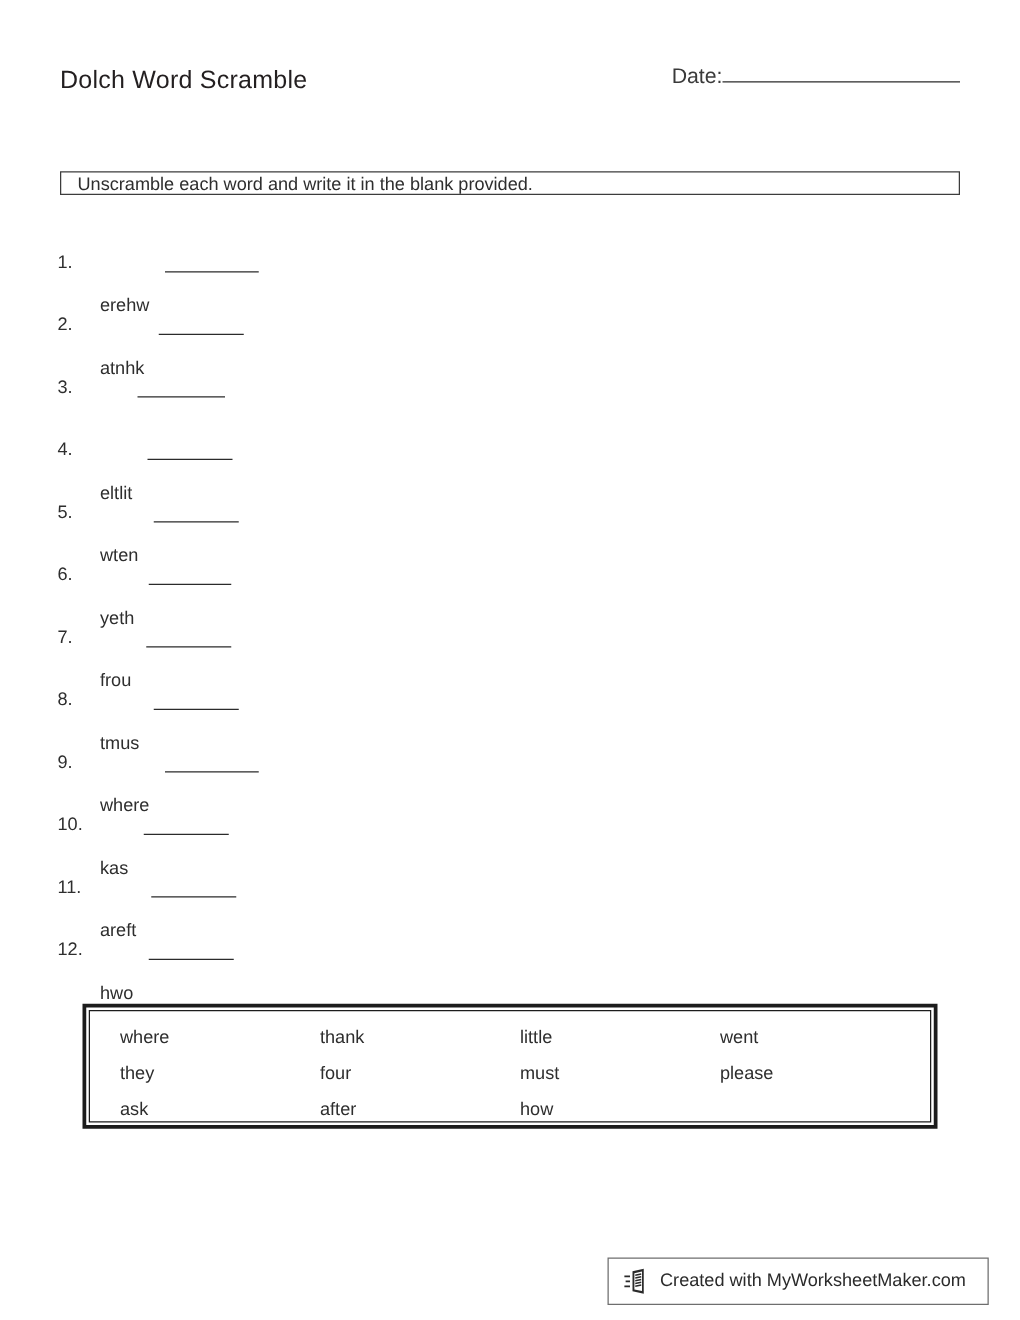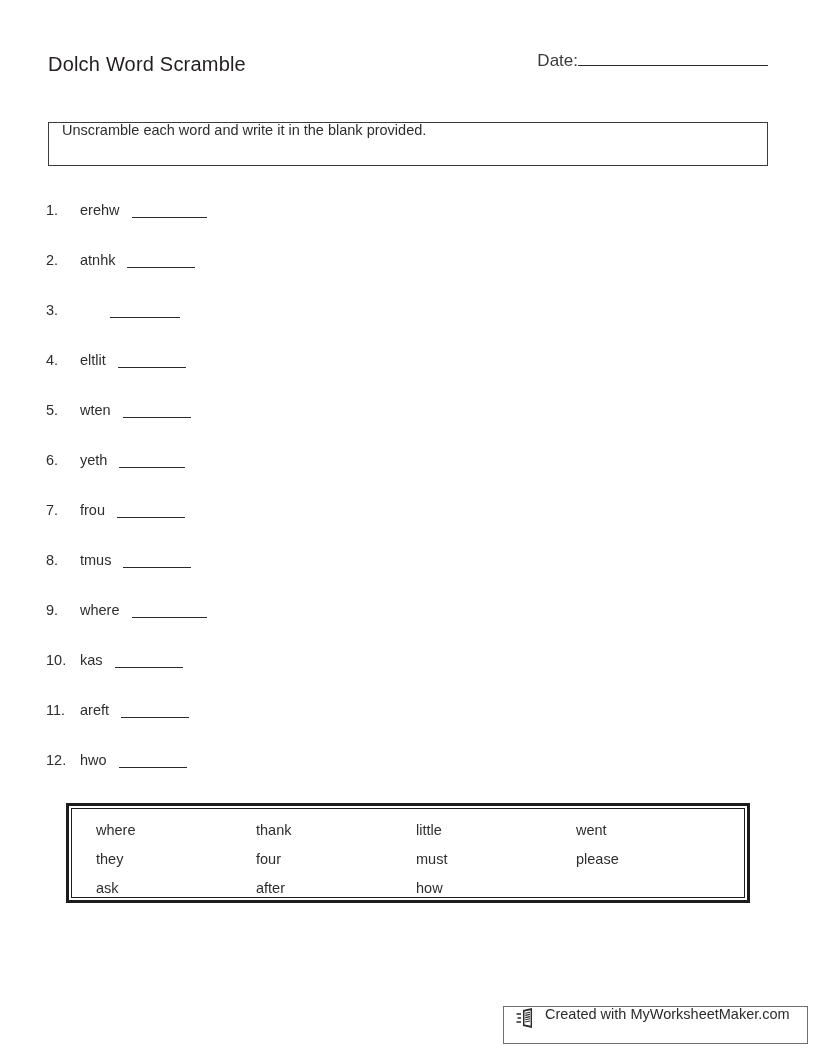--- a/index.html
+++ b/index.html
@@ -57,27 +57,27 @@
     display: inline-block;
     width: 190px;
     border-bottom: 1.4px solid #2b2b2b;
     height: 15px;
   }
 
   
   .instruction-box {
     position: absolute;
     left: 48px;
-    top: 122px;
+    top: 137px;
     width: 720px;
-    height: 44px;
+    height: 19px;
     border: 1px solid #3c3c3c;
     box-sizing: border-box;
     display: flex;
-    align-items: flex-start;
+    align-items: flex-end;
   }
   .instruction-text {
     padding-left: 13px;
     font-size: 14.5px;
     color: #2e2e2e;
     line-height: 1;
   }
 
   
   .questions {
@@ -98,20 +98,21 @@
     color: #2e2e2e;
     line-height: 18px;
     padding-top: 3px;
   }
   .q-word {
     font-size: 14.5px;
     color: #2e2e2e;
     line-height: 18px;
     padding-top: 3px;
     white-space: nowrap;
+    margin-top: 35px;
   }
   .q-blank {
     margin-left: 12px;
     margin-top: 18px;
     border-bottom: 1.6px solid #2b2b2b;
     height: 1px;
   }
   .q-row.empty-word .q-blank {
     margin-left: 30px;
   }
@@ -143,28 +144,29 @@
     width: 160px;
     flex: 0 0 160px;
     font-size: 14.5px;
     color: #2e2e2e;
     line-height: 18px;
   }
 
   
   .footer-badge {
     position: absolute;
-    left: 503px;
+    left: 486px;
     top: 1006px;
     width: 305px;
     height: 38px;
     box-sizing: border-box;
     border: 1px solid #6e6e6e;
     background: #ffffff;
     display: flex;
+    align-items: center;
     padding-left: 12px;
     gap: 9px;
   }
   .badge-icon {
     width: 20px;
     height: 22px;
     flex: 0 0 20px;
     display: block;
   }
   .badge-text {

